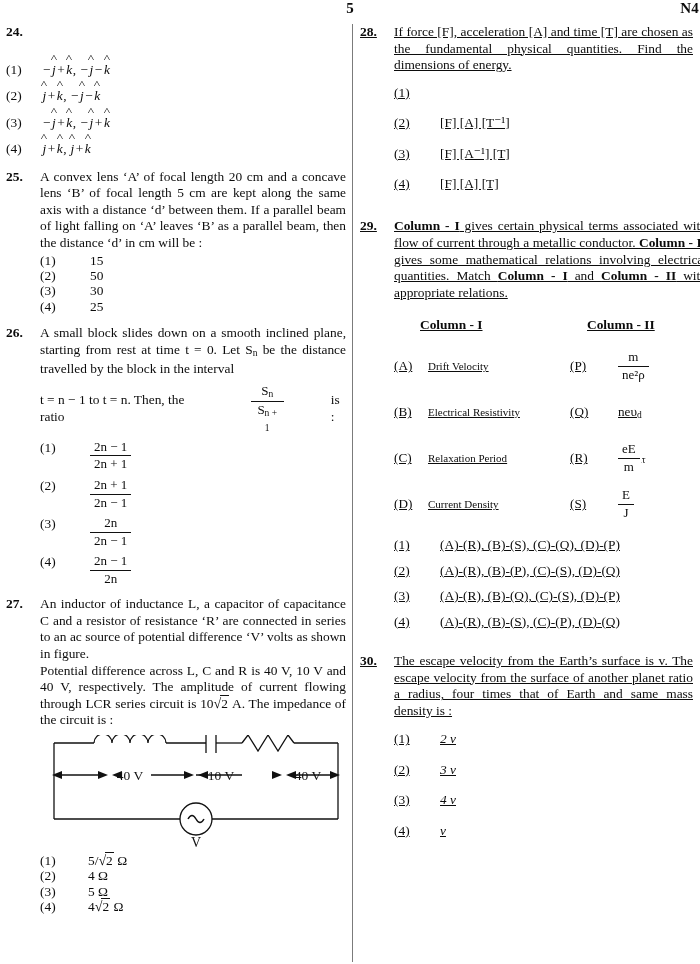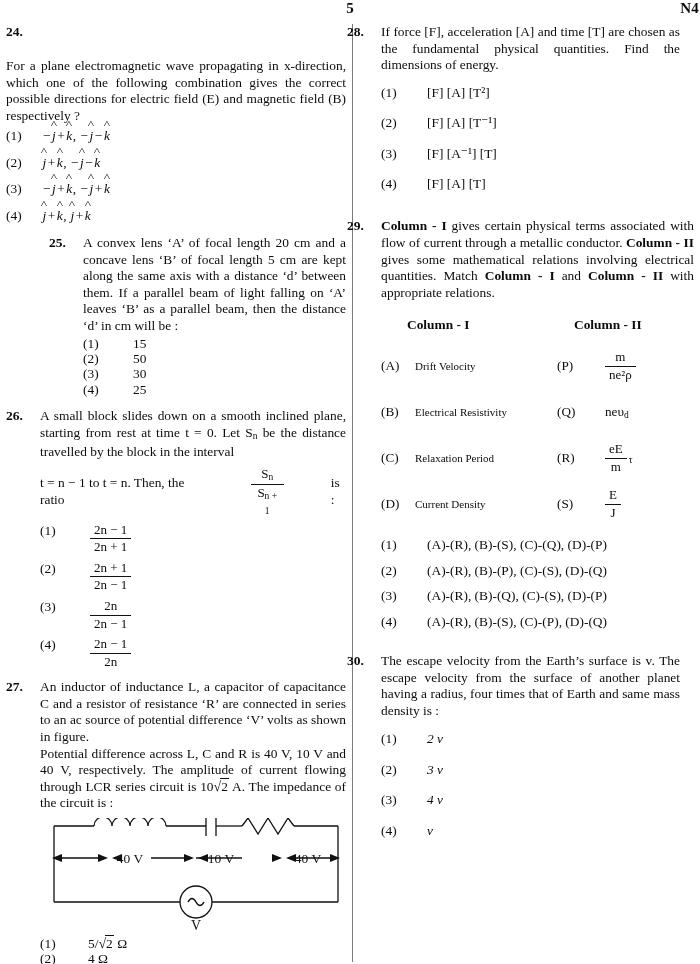--- a/index.html
+++ b/index.html
@@ -53,21 +53,21 @@
     left: 0;
     width: 700px;
     height: 942px;
   }
   .col {
     position: absolute;
     top: 0;
     box-sizing: border-box;
   }
   .col-left  { left: 6px;  width: 340px; }
-  .col-right { left: 347px; width: 333px; }
+  .col-right { left: 360px; width: 333px; text-decoration: underline; }
   .divider {
     position: absolute;
     left: 352px;
     top: 2px;
     width: 1px;
     height: 938px;
     background: #7b7b7b;
   }
 
   
@@ -189,21 +189,20 @@
   </div>
 
   <div class="columns">
     <div class="divider"></div>
 
     <div class="col col-left">
 
       <div class="q" style="margin-top:2px;flex-direction:column;">
         <div class="q-num">24.</div>
         <div class="q-body">
-          <div class="q-text">For a plane electromagnetic wave propagating in x-direction, which one of the following combination gives the correct possible directions for electric field (E) and magnetic field (B) respectively ?</div>
           <div class="opts" style="margin-top:4px;">
             <div class="opt" style="margin-bottom:10px;">
               <div class="opt-label">(1)</div>
               <div class="opt-val vec"><span class="op">−</span><span class="hat">j<span class="cap">^</span></span><span class="op">+</span><span class="hat">k<span class="cap">^</span></span>,&nbsp;<span class="op">−</span><span class="hat">j<span class="cap">^</span></span><span class="op">−</span><span class="hat">k<span class="cap">^</span></span></div>
             </div>
             <div class="opt" style="margin-bottom:10px;">
               <div class="opt-label">(2)</div>
               <div class="opt-val vec"><span class="hat">j<span class="cap">^</span></span><span class="op">+</span><span class="hat">k<span class="cap">^</span></span>,&nbsp;<span class="op">−</span><span class="hat">j<span class="cap">^</span></span><span class="op">−</span><span class="hat">k<span class="cap">^</span></span></div>
             </div>
             <div class="opt" style="margin-bottom:10px;">
@@ -211,21 +210,21 @@
               <div class="opt-val vec"><span class="op">−</span><span class="hat">j<span class="cap">^</span></span><span class="op">+</span><span class="hat">k<span class="cap">^</span></span>,&nbsp;<span class="op">−</span><span class="hat">j<span class="cap">^</span></span><span class="op">+</span><span class="hat">k<span class="cap">^</span></span></div>
             </div>
             <div class="opt">
               <div class="opt-label">(4)</div>
               <div class="opt-val vec"><span class="hat">j<span class="cap">^</span></span><span class="op">+</span><span class="hat">k<span class="cap">^</span></span>,&nbsp;<span class="hat">j<span class="cap">^</span></span><span class="op">+</span><span class="hat">k<span class="cap">^</span></span></div>
             </div>
           </div>
         </div>
       </div>
 
-      <div class="q" style="margin-top:11px;margin-left:43px;">
+      <div class="q" style="margin-top:11px;">
         <div class="q-num">25.</div>
         <div class="q-body">
           <div class="q-text">A convex lens ‘A’ of focal length 20 cm and a concave lens ‘B’ of focal length 5 cm are kept along the same axis with a distance ‘d’ between them. If a parallel beam of light falling on ‘A’ leaves ‘B’ as a parallel beam, then the distance ‘d’ in cm will be :</div>
           <div class="opts tight" style="margin-top:1px;">
             <div class="opt">
               <div class="opt-label">(1)</div>
               <div class="opt-val" style="padding-left:14px;">15</div>
             </div>
             <div class="opt">
               <div class="opt-label">(2)</div>
@@ -357,21 +356,20 @@
 
     <div class="col col-right">
 
       <div class="q" style="margin-top:2px;">
         <div class="q-num">28.</div>
         <div class="q-body">
           <div class="q-text">If force [F], acceleration [A] and time [T] are chosen as the fundamental physical quantities. Find the dimensions of energy.</div>
           <div class="opts loose" style="margin-top:11px;">
             <div class="opt">
               <div class="opt-label">(1)</div>
-              <div class="opt-val" style="padding-left:10px;">[F] [A] [T²]</div>
             </div>
             <div class="opt">
               <div class="opt-label">(2)</div>
               <div class="opt-val" style="padding-left:10px;">[F] [A] [T⁻¹]</div>
             </div>
             <div class="opt">
               <div class="opt-label">(3)</div>
               <div class="opt-val" style="padding-left:10px;">[F] [A⁻¹] [T]</div>
             </div>
             <div class="opt">
@@ -439,21 +437,21 @@
               <div class="opt-label">(4)</div>
               <div class="opt-val" style="padding-left:10px;">(A)-(R), (B)-(S), (C)-(P), (D)-(Q)</div>
             </div>
           </div>
         </div>
       </div>
 
       <div class="q" style="margin-top:14px;">
         <div class="q-num">30.</div>
         <div class="q-body">
-          <div class="q-text">The escape velocity from the Earth’s surface is v. The escape velocity from the surface of another planet having a radius, four times that of Earth and same mass density is :</div>
+          <div class="q-text">The escape velocity from the Earth’s surface is v. The escape velocity from the surface of another planet ratio a radius, four times that of Earth and same mass density is :</div>
           <div class="opts loose" style="margin-top:12px;">
             <div class="opt">
               <div class="opt-label">(1)</div>
               <div class="opt-val ital" style="padding-left:10px;">2 v</div>
             </div>
             <div class="opt">
               <div class="opt-label">(2)</div>
               <div class="opt-val ital" style="padding-left:10px;">3 v</div>
             </div>
             <div class="opt">

